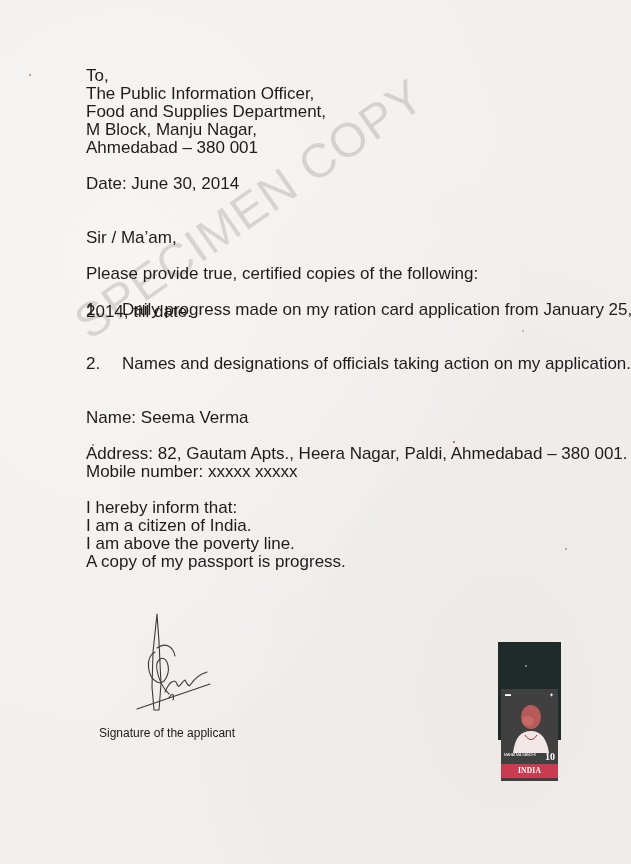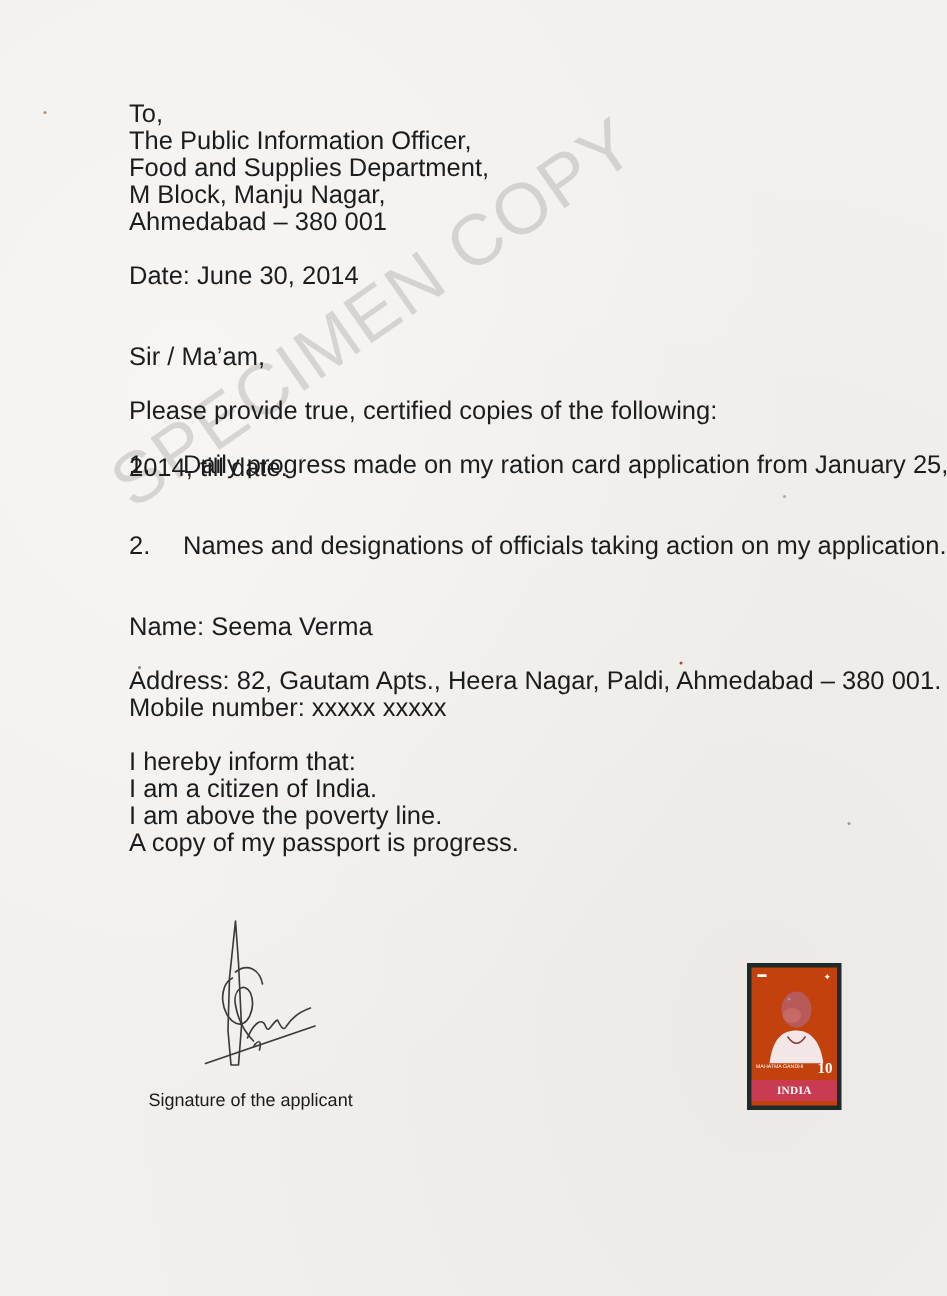--- a/index.html
+++ b/index.html
@@ -24,21 +24,21 @@
       transform: rotate(-35deg); transform-origin: left center;
       white-space: nowrap; pointer-events: none; font-weight: normal;
     }
     .signature { position: absolute; left: 135px; top: 612px; width: 95px; height: 110px; }
     .sig-caption { position: absolute; left: 99px; top: 726px; font-size: 12px; }
     .stamp {
       position: absolute; left: 498px; top: 642px; width: 63px; height: 98px;
       background: #1f2a2a; padding: 3px; box-sizing: border-box;
     }
     .stamp-inner {
-      width: 100%; height: 100%; background: #c2410c; position: relative; overflow: hidden;
+      width: 100%; height: 100%; background: #404040; position: relative; overflow: hidden; margin-top: 44px;
     }
     .stamp-top { position: absolute; top: 2px; left: 4px; right: 4px; display: flex; justify-content: space-between;
       font-size: 6px; color: #fff; }
     .stamp-portrait {
       position: absolute; left: 10px; top: 12px; width: 38px; height: 52px;
     }
     .stamp-val { position: absolute; right: 3px; top: 62px; font-size: 10px; color: #fff; font-weight: bold;
       font-family: "Liberation Serif", serif; }
     .stamp-name { position: absolute; left: 3px; top: 64px; font-size: 3.5px; color: #fff; line-height: 4px; }
     .stamp-banner {

